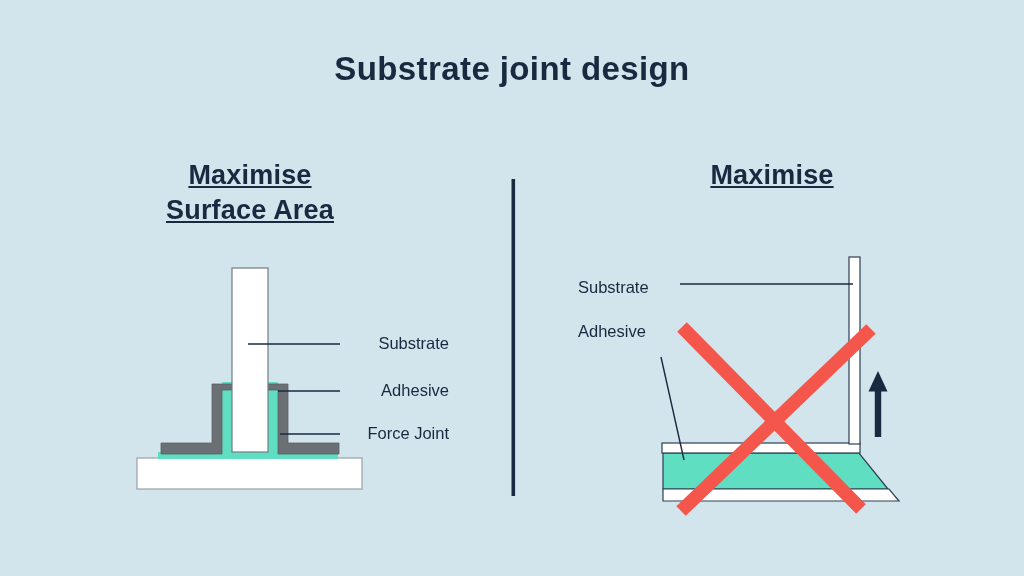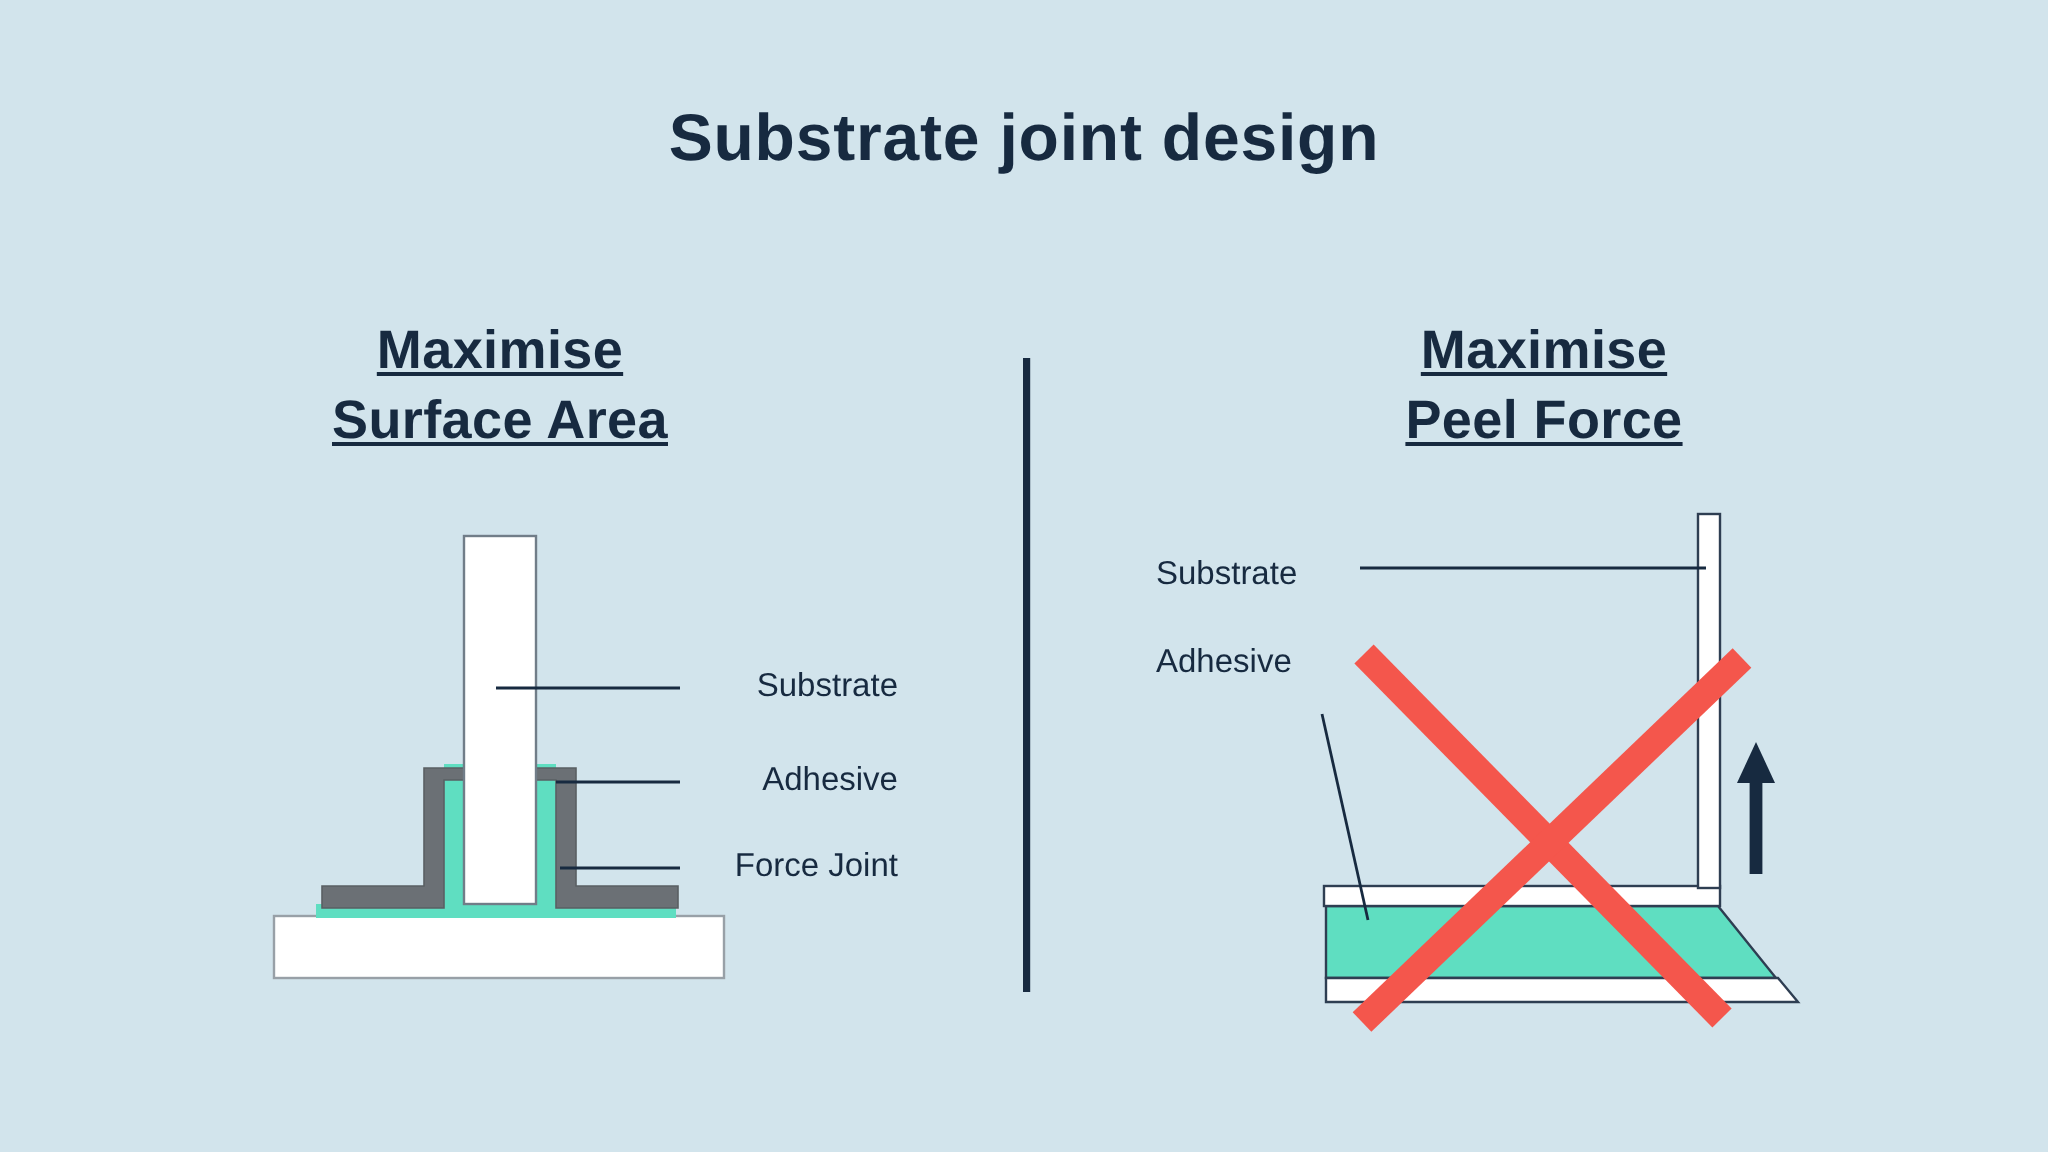--- a/index.html
+++ b/index.html
@@ -100,21 +100,20 @@
 
   <div class="page-title">Substrate joint design</div>
 
   <div class="panel-heading left">
     <span>Maximise</span>
     <span>Surface Area</span>
   </div>
 
   <div class="panel-heading right">
     <span>Maximise</span>
-    <span>Peel Force</span>
   </div>
 
   <div class="callout ralign l-substrate">Substrate</div>
   <div class="callout ralign l-adhesive">Adhesive</div>
   <div class="callout ralign l-corner">Force Joint</div>
 
   <div class="callout lalign r-substrate">Substrate</div>
   <div class="callout lalign r-adhesive">Adhesive</div>
 
 </div>

